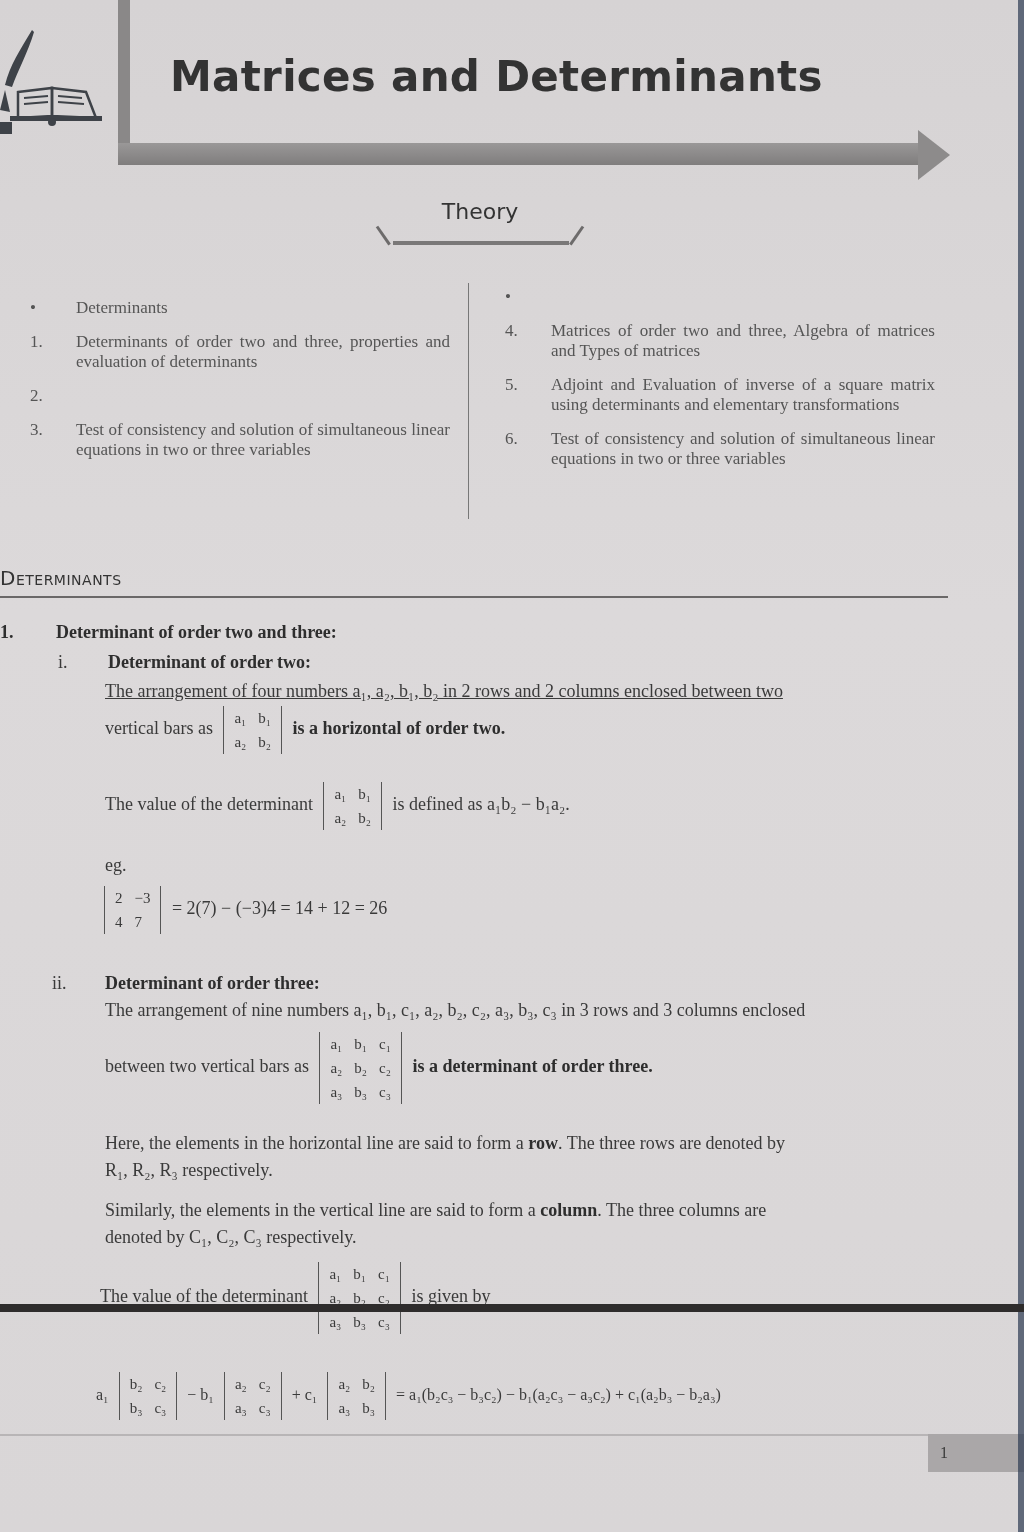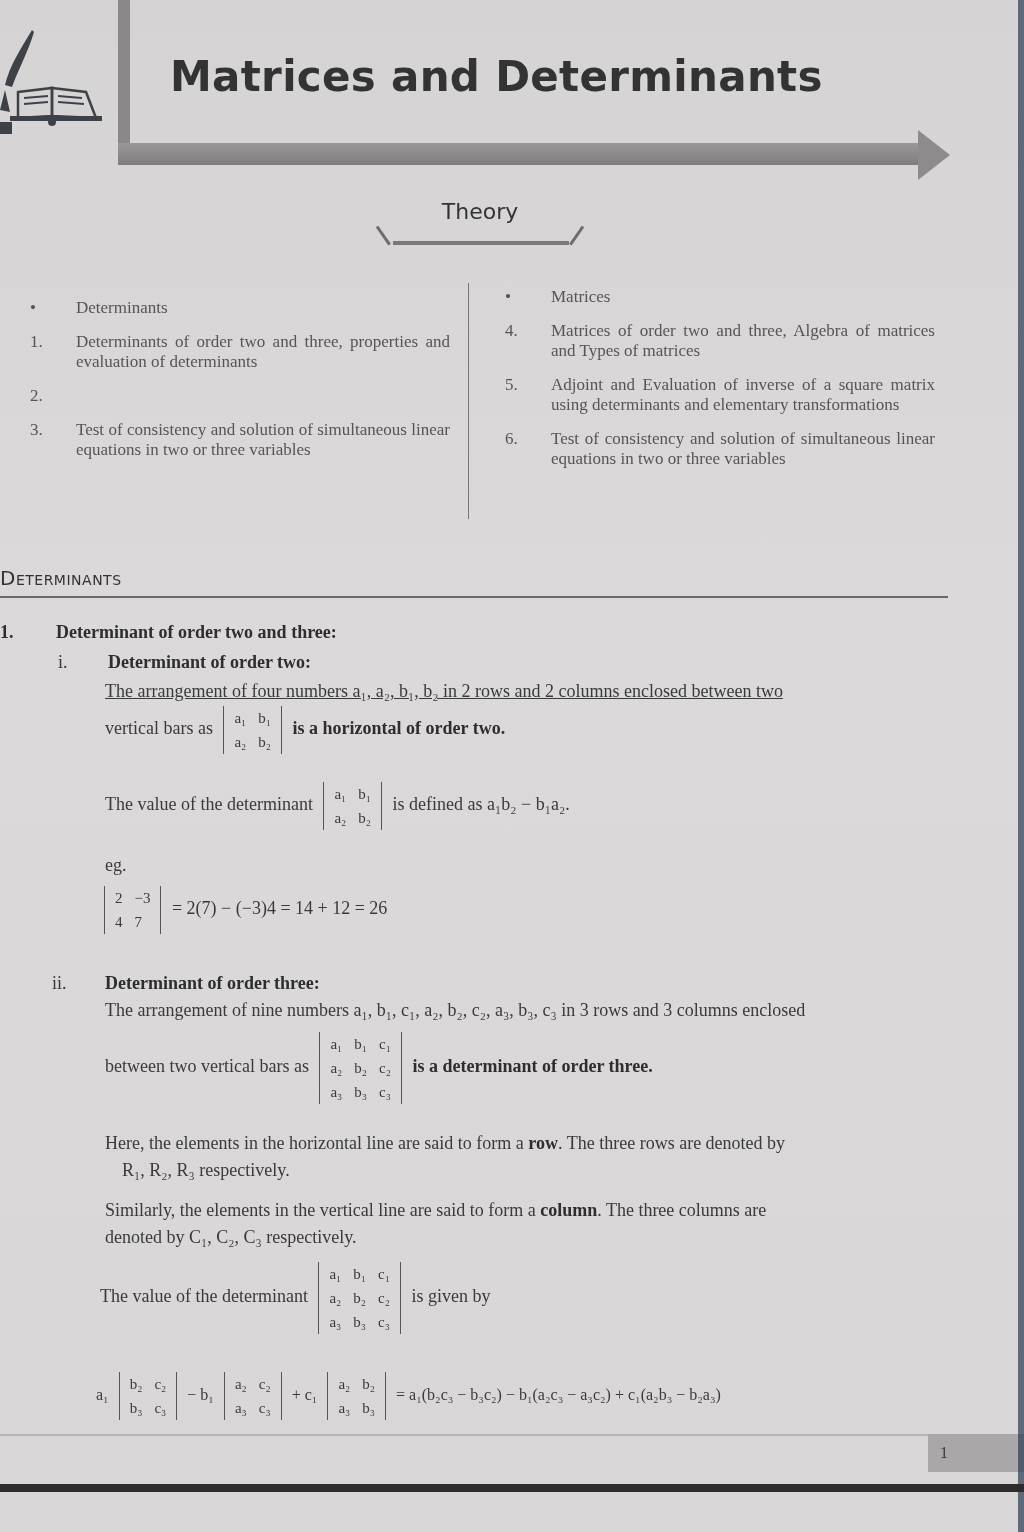--- a/index.html
+++ b/index.html
@@ -4,21 +4,21 @@
 <style>
   * { box-sizing: border-box; margin: 0; padding: 0; }
   html, body { width: 1024px; height: 1532px; overflow: hidden; }
   body {
     background: #d8d5d6;
     background-image: linear-gradient(180deg, #d6d3d4 0%, #dcd9da 40%, #d9d6d7 100%);
     font-family: "Liberation Serif", serif;
     color: #3a3a3a;
     position: relative;
   }
-  .page { position: absolute; left: 0; top: 0; width: 1024px; height: 1492px; }
+  .page { position: absolute; left: 0; top: 0; width: 1024px; height: 1312px; }
   .right-edge { position: absolute; right: 0; top: 0; width: 6px; height: 1532px; background: #2c3a52; opacity: .7; }
   .bottom-edge { position: absolute; left: 0; bottom: 0; width: 1024px; height: 8px; background: #2e2c2c; }
 
   
   .hdr-logo { position: absolute; left: 0; top: 30px; width: 110px; height: 110px; }
   .hdr-frame-v { position: absolute; left: 118px; top: 0; width: 12px; height: 160px; background: #8a8888; }
   .hdr-frame-h { position: absolute; left: 118px; top: 143px; width: 810px; height: 22px; background: linear-gradient(180deg,#9a9898,#7f7d7d); }
   .hdr-arrow { position: absolute; left: 918px; top: 130px; width: 0; height: 0;
     border-top: 25px solid transparent; border-bottom: 25px solid transparent; border-left: 32px solid #8d8b8b; }
   .hdr-title { position: absolute; left: 170px; top: 52px; font-family: "DejaVu Sans", sans-serif; font-size: 42px; color: #333; letter-spacing: 0.3px; }
@@ -95,21 +95,20 @@
     </div>
     <div class="toc-item">
       <span class="num">3.</span>
       <span class="txt">Test of consistency and solution of simultaneous linear equations in two or three variables</span>
     </div>
   </div>
   <div class="toc-divider"></div>
   <div class="toc-col right">
     <div class="toc-item">
       <span class="num">•</span>
-      <span class="txt">Matrices</span>
     </div>
     <div class="toc-item">
       <span class="num">4.</span>
       <span class="txt">Matrices of order two and three, Algebra of matrices and Types of matrices</span>
     </div>
     <div class="toc-item">
       <span class="num">5.</span>
       <span class="txt">Adjoint and Evaluation of inverse of a square matrix using determinants and elementary transformations</span>
     </div>
     <div class="toc-item">
@@ -199,21 +198,21 @@
               <td>c₃</td>
             </tr>
           </tbody>
         </table></span>
     <span class="b">is a determinant of order three.</span>
   </div>
 
   <div class="abs body-text" style="left:105px;top:1133px;">
     <span>Here, the elements in the horizontal line are said to form a</span> <span class="b">row</span><span>. The three rows are denoted by</span>
   </div>
-  <div class="abs body-text" style="left:122px;top:1160px;">R₁, R₂, R₃ respectively.</div>
+  <div class="abs body-text" style="left:105px;top:1160px;">R₁, R₂, R₃ respectively.</div>
   <div class="abs body-text" style="left:105px;top:1200px;">
     <span>Similarly, the elements in the vertical line are said to form a</span> <span class="b">column</span><span>. The three columns are</span>
   </div>
   <div class="abs body-text" style="left:105px;top:1227px;">denoted by C₁, C₂, C₃ respectively.</div>
 
   <div class="abs body-text" style="left:100px;top:1262px;">
     <span>The value of the determinant</span>
     <span class="det"><table>
       <tbody>
             <tr>

